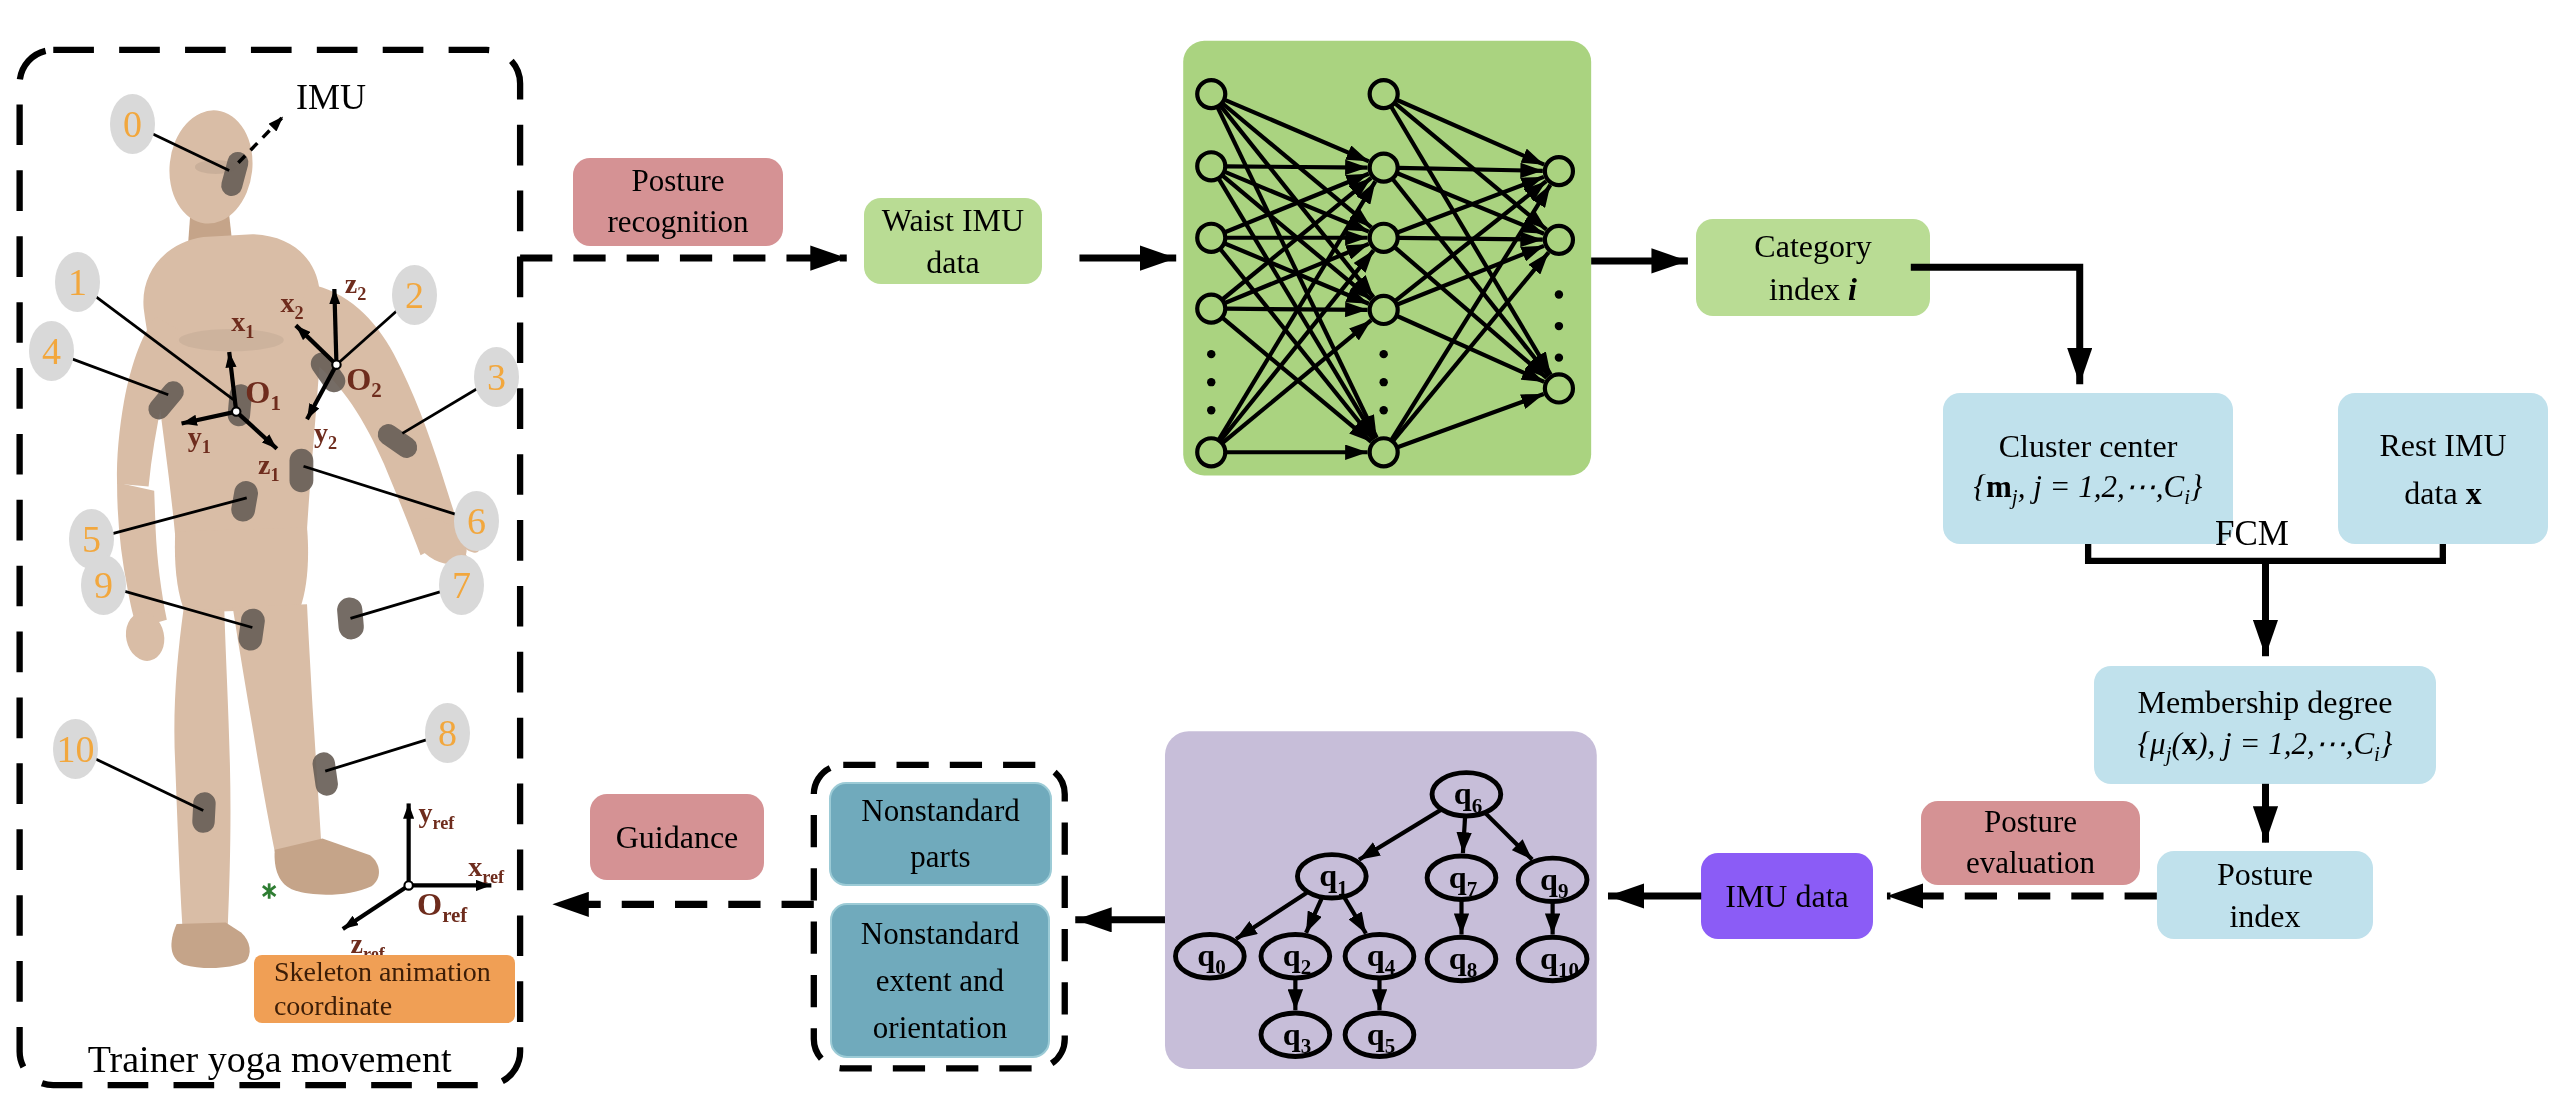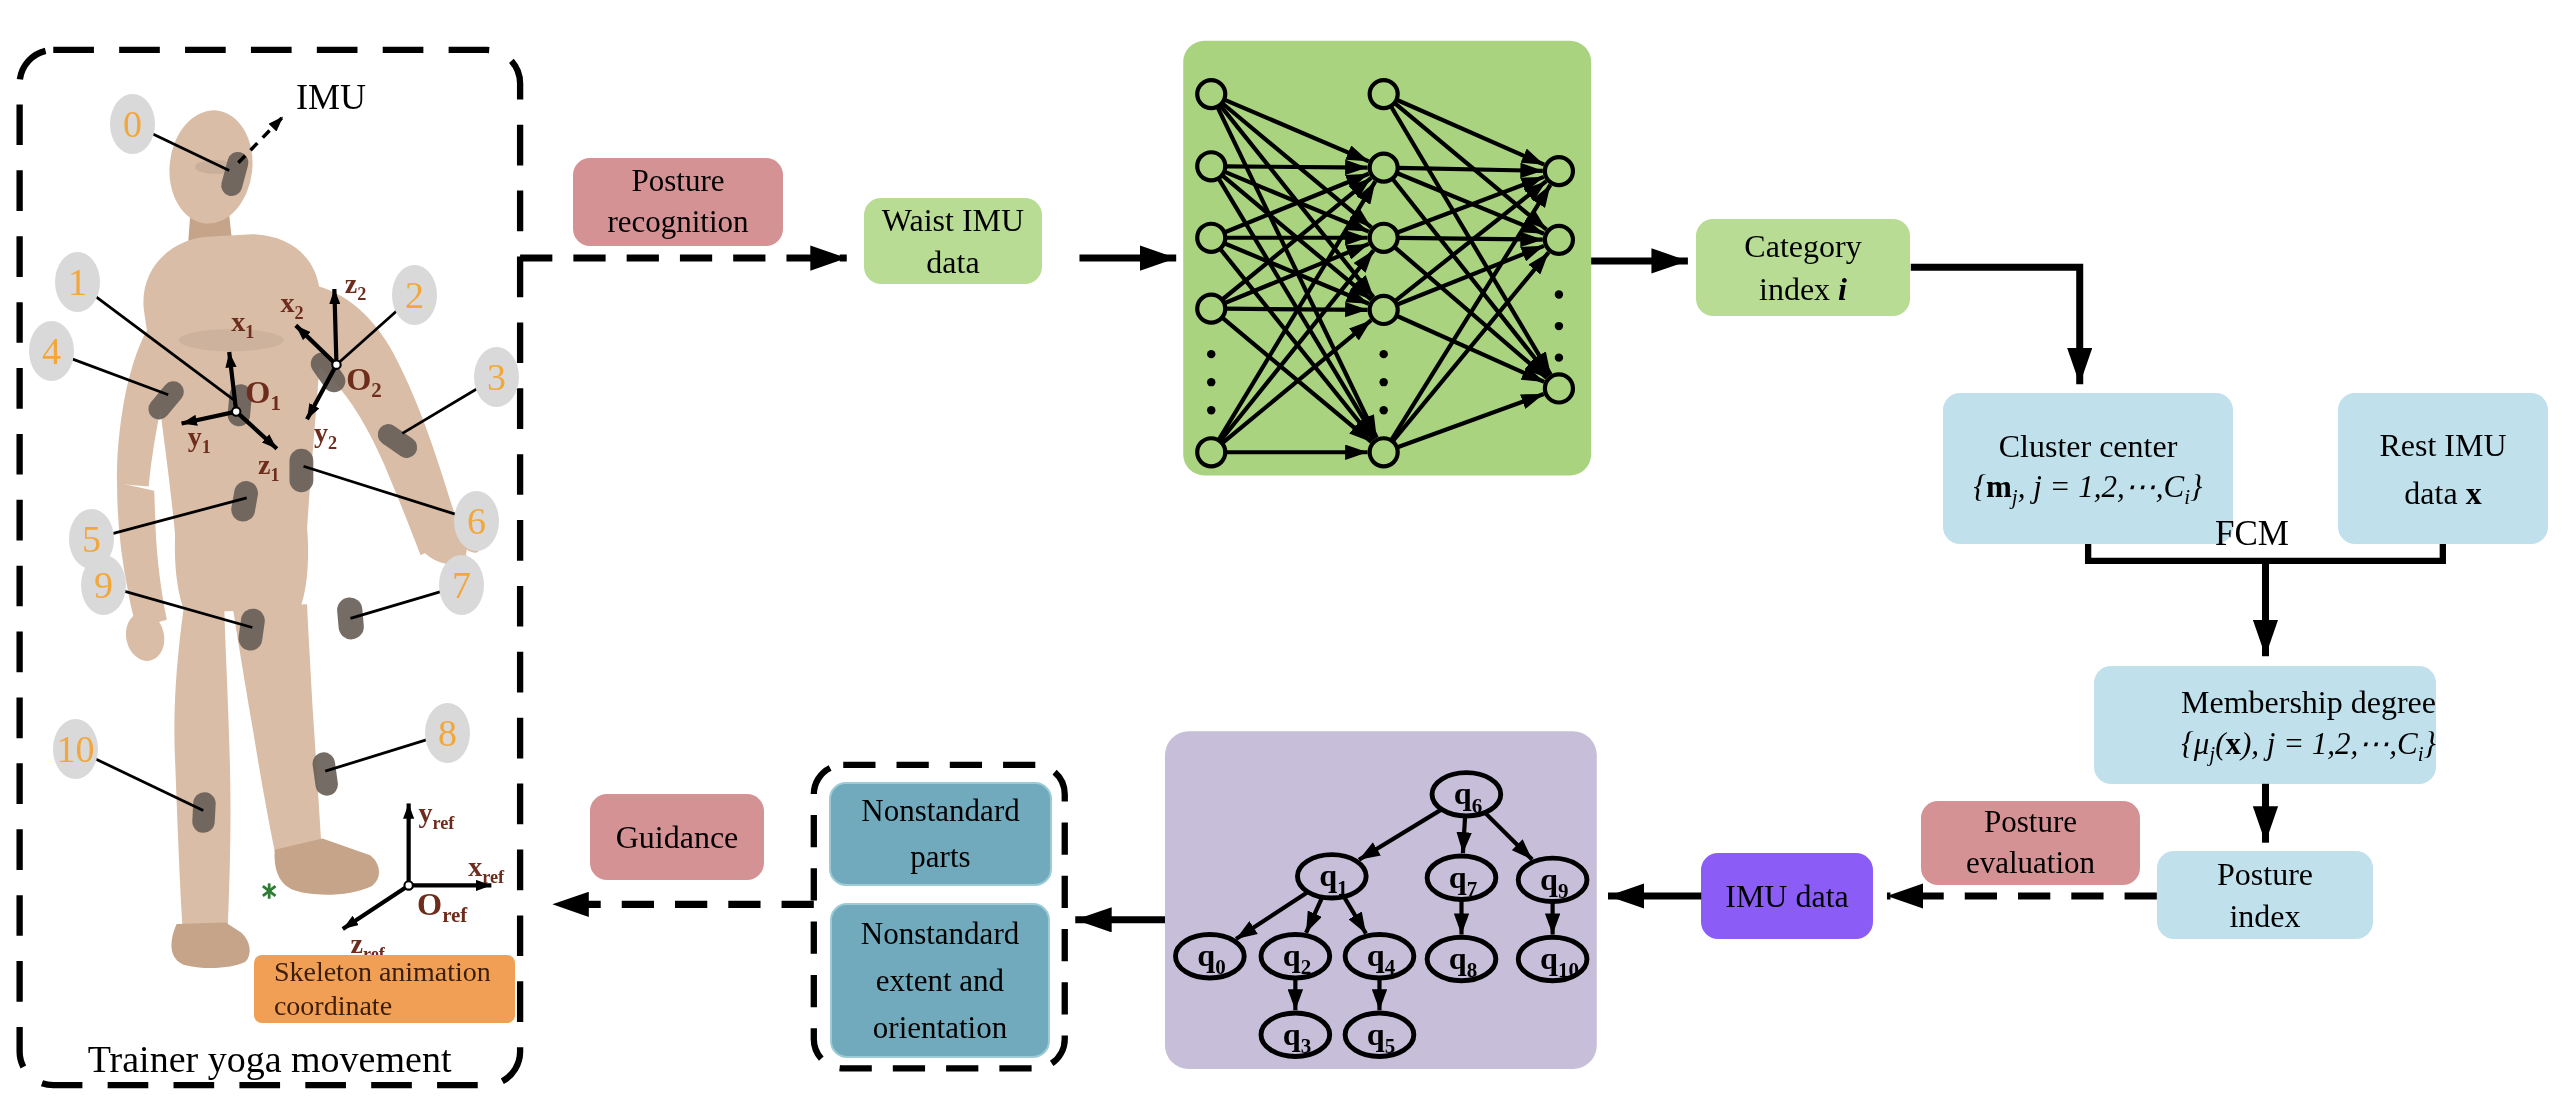--- a/index.html
+++ b/index.html
@@ -129,42 +129,42 @@
   </div>
 
   <div class="fbox green t46" style="left:864px;top:198px;width:178px;height:86px;">
     <span class="inner" style="width:179px;">Waist IMU data</span>
   </div>
 
   <div class="lbl" style="left:1192px;top:43px;font-size:27px;">+1</div>
   <div class="lbl" style="left:1367px;top:43px;font-size:27px;">+1</div>
   <div class="lbl" style="left:1430px;top:48px;width:151px;text-align:right;font-size:34px;">BP-ANN</div>
 
-  <div class="fbox green t46" style="left:1696px;top:219px;width:214px;height:97px;">
+  <div class="fbox green t46" style="left:1696px;top:219px;width:234px;height:97px;">
     <span>Category</span>
     <span>
       <span>index</span>&nbsp;<span class="ivar">i</span>
     </span>
   </div>
 
   <div class="fbox blue" style="left:1943px;top:393px;width:290px;height:151px;">
     <span class="t46">Cluster center</span>
     <span class="fx"><span>{</span><b>m</b><sub>j</sub><span>, j = 1,2,⋯,</span><span>C</span><sub>i</sub><span>}</span></span>
   </div>
 
   <div class="fbox blue t46" style="left:2338px;top:393px;width:210px;height:151px;line-height:1.5;">
     <span>Rest IMU</span>
     <span>
       <span>data</span>&nbsp;<span class="bvar">x</span>
     </span>
   </div>
 
   <div class="lbl" style="left:2215px;top:514px;font-size:35px;">FCM</div>
 
-  <div class="fbox blue" style="left:2094px;top:666px;width:342px;height:118px;align-items:flex-end;">
+  <div class="fbox blue" style="left:2094px;top:666px;width:342px;height:118px;">
     <span class="t46">Membership degree</span>
     <span class="fx"><span>{</span><span>μ</span><sub>j</sub><span>(</span><b>x</b><span>), j = 1,2,⋯,</span><span>C</span><sub>i</sub><span>}</span></span>
   </div>
 
   <div class="fbox pink t44" style="left:1921px;top:801px;width:219px;height:84px;">
     <span class="inner" style="width:168px;">Posture evaluation</span>
   </div>
 
   <div class="fbox blue t46" style="left:2157px;top:851px;width:216px;height:88px;">
     <span class="inner" style="width:133px;">Posture index</span>

